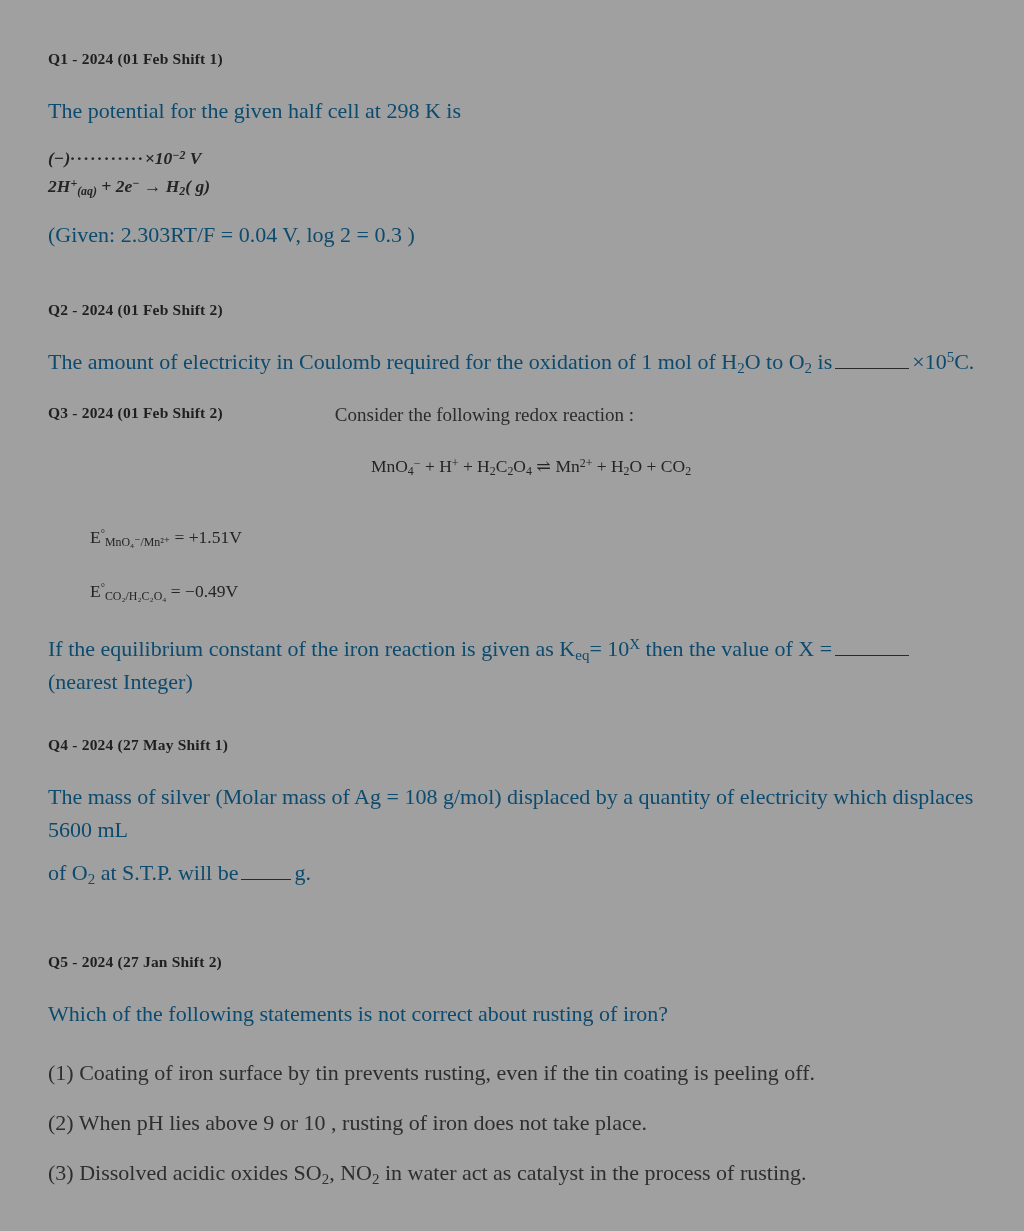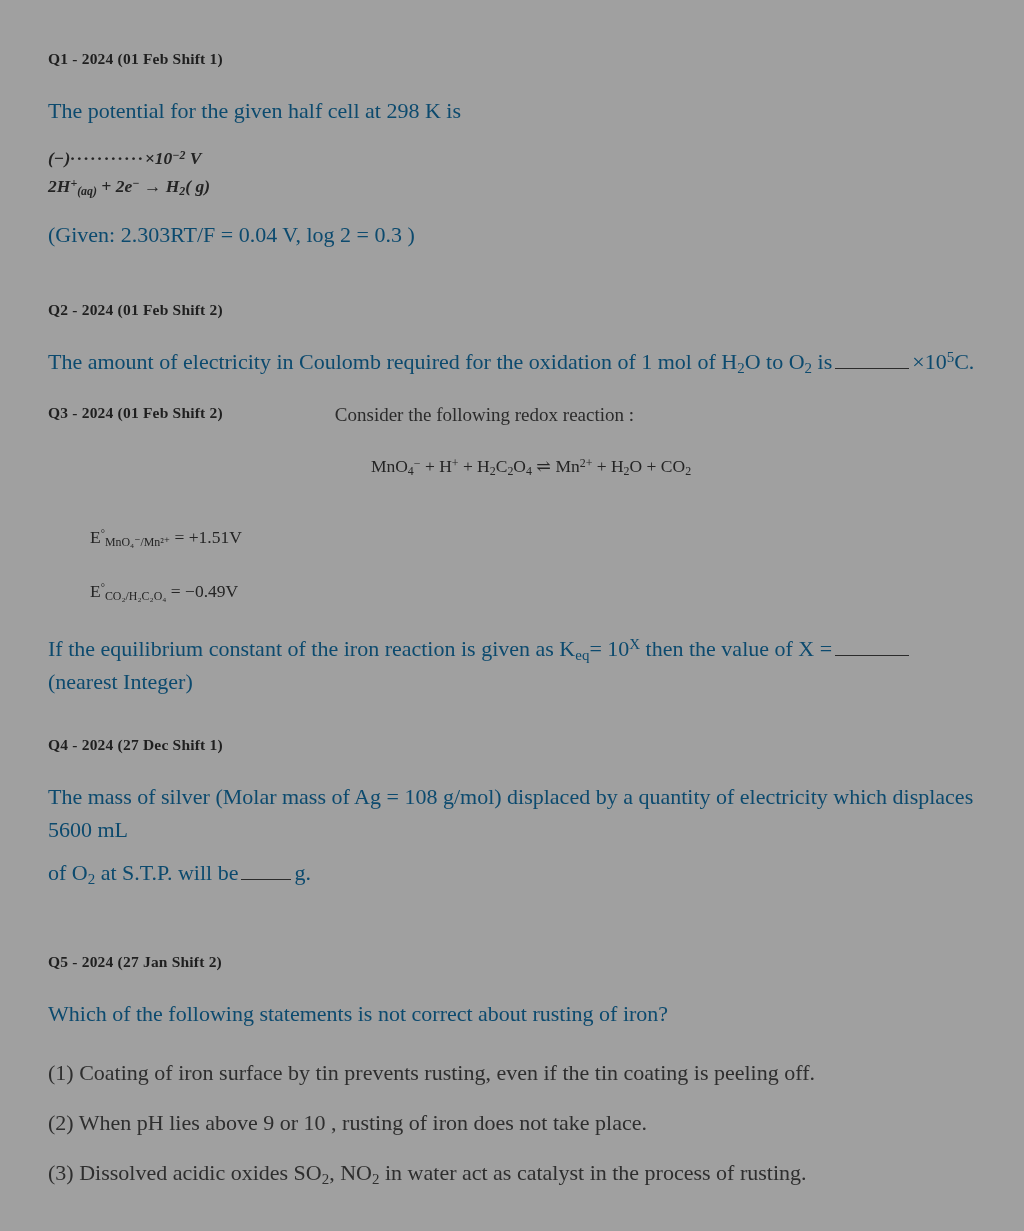--- a/index.html
+++ b/index.html
@@ -195,21 +195,21 @@
       <div class="spacer-m"></div>
       <p class="para">
         <span>If the equilibrium constant of the iron reaction is given as K</span><sub>eq</sub><span>= 10</span><sup>X</sup>
         <span>then the value of X =</span><span class="blank blank-w2"></span><span>(nearest Integer)</span>
       </p>
     </div>
 
     <div class="spacer-l"></div>
 
     <div>
-      <p class="q-head">Q4 - 2024 (27 Dec Shift 1)</p>
+      <p class="q-head">Q4 - 2024 (27 May Shift 1)</p>
       <div class="spacer-m"></div>
       <p class="para">The mass of silver (Molar mass of Ag = 108 g/mol) displaced by a quantity of electricity which displaces 5600 mL</p>
       <div class="spacer-xs"></div>
       <p class="para">
         <span>of O</span><sub>2</sub>
         <span>at S.T.P. will be</span><span class="blank blank-w3"></span><span>g.</span>
       </p>
     </div>
 
     <div class="spacer-xxl"></div>

